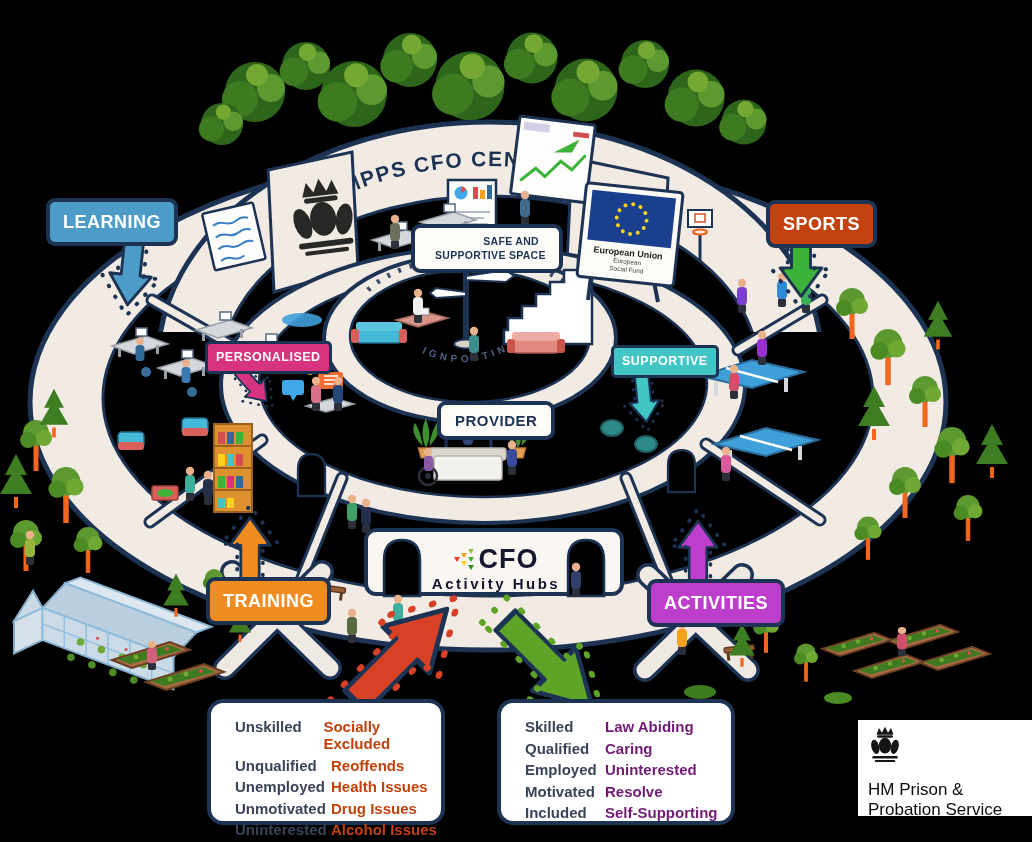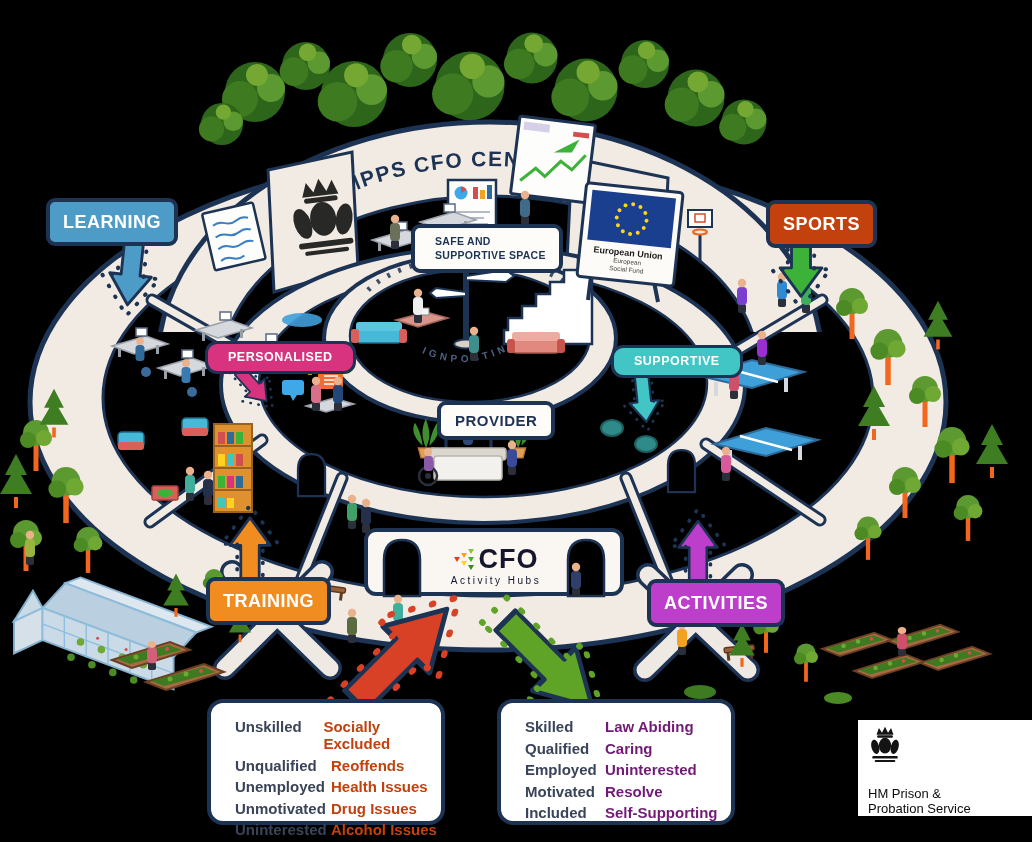--- a/index.html
+++ b/index.html
@@ -2,60 +2,60 @@
 <html><head>
 <meta charset="utf-8">
 <style>
   html,body{margin:0;padding:0;background:#000;}
   body{width:1032px;height:842px;position:relative;overflow:hidden;
        font-family:"Liberation Sans",sans-serif;}
   #scene{position:absolute;left:0;top:0;}
   
   .tag{position:absolute;z-index:6;border:4px solid #1d3354;border-radius:9px;
        color:#fff;font-weight:700;font-size:18px;line-height:1;letter-spacing:.5px;
-       padding:11px 13px;text-align:left;white-space:nowrap;}
-  .tag.small{font-size:12.5px;padding:7px 20px;border-width:3px;border-radius:12px;}
+       padding:11px 13px;text-align:right;white-space:nowrap;}
+  .tag.small{font-size:12.5px;padding:7px 8px;border-width:3px;border-radius:5px;}
   .tag.white{background:#fdfcf9;color:#1d3354;}
   #tag-learning{left:46px;top:198px;background:#4d9cc7;}
   #tag-sports{left:766px;top:200px;background:#c2410c;}
   #tag-personalised{left:205px;top:341px;background:#d8337f;}
   #tag-mentoring{left:611px;top:345px;background:#42c5c5;}
   #tag-training{left:206px;top:577px;background:#f18d20;}
   #tag-activities{left:647px;top:579px;background:#bd3ecb;}
   #tag-provider{left:437px;top:401px;font-size:15px;padding:8px 14px;}
   #tag-safe{left:411px;top:224px;font-size:10.5px;line-height:1.3;padding:7px 20px;width:104px;letter-spacing:.3px;}
   
   #eu-sign{position:absolute;z-index:6;left:580px;top:186px;width:86px;
            transform:rotate(6deg);background:#fcfbf8;border:3px solid #1d3354;
            border-radius:5px;padding:5px 4px 6px;text-align:center;}
   #eu-flag{height:50px;background:#1a3f8f;margin:0 1px;}
   #eu-title{font-size:9px;font-weight:700;color:#1c1c1c;margin-top:4px;}
   .eu-sub{font-size:6.5px;color:#444;line-height:1.25;}
   
   #cfo-logo{position:absolute;z-index:6;left:430px;top:544px;width:132px;text-align:center;}
   #cfo-row{display:flex;align-items:center;justify-content:center;gap:3px;text-align:right;}
   #cfo-acronym{font-size:27px;font-weight:900;color:#15152e;letter-spacing:1px;}
-  #cfo-sub{font-size:10px;font-weight:400;letter-spacing:2.5px;color:#15152e;margin-top:0px;}
+  #cfo-sub{font-size:15px;font-weight:700;letter-spacing:2.5px;color:#15152e;margin-top:0px;}
   
   .panel{position:absolute;z-index:6;width:238px;height:126px;background:#fff;
          border:4px solid #1d3354;border-radius:16px;box-sizing:border-box;
          padding:15px 0 0 24px;}
   #before-panel{left:207px;top:699px;}
   #after-panel{left:497px;top:699px;}
   .prow{display:flex;margin-bottom:4.5px;}
   .trait{color:#3a4459;font-weight:600;font-size:15px;}
   #before-panel .trait{width:96px;}
   #after-panel .trait{width:80px;}
   .outcome{font-weight:700;font-size:15px;}
   .neg{color:#c2410c;}
   .pos{color:#701a75;}
   
   #hmpps-box{position:absolute;z-index:6;left:858px;top:720px;width:174px;height:96px;
              background:#fff;color:#0b0c0c;box-sizing:border-box;padding:6px 0 0 10px;overflow:hidden;}
-  #hmpps-text{font-size:13px;line-height:1.18;margin-top:18px;white-space:nowrap;}
+  #hmpps-text{font-size:17px;line-height:1.18;margin-top:12px;white-space:nowrap;}
   
   .arr{stroke:#1d3354;stroke-width:3;stroke-linejoin:round;}
   .dots{fill:none;stroke-width:3;stroke-dasharray:0.5 9;stroke-linecap:round;vector-effect:non-scaling-stroke;}
   .person .h{fill:#e9b28c;}
   .person .l{fill:#2a2f3a;}
   .wallNavy{stroke:#1d3354;stroke-width:13;stroke-linecap:round;}
   .wallCream{stroke:#f1ebe4;stroke-width:7;stroke-linecap:round;}
 </style>
 </head>
 <body>

